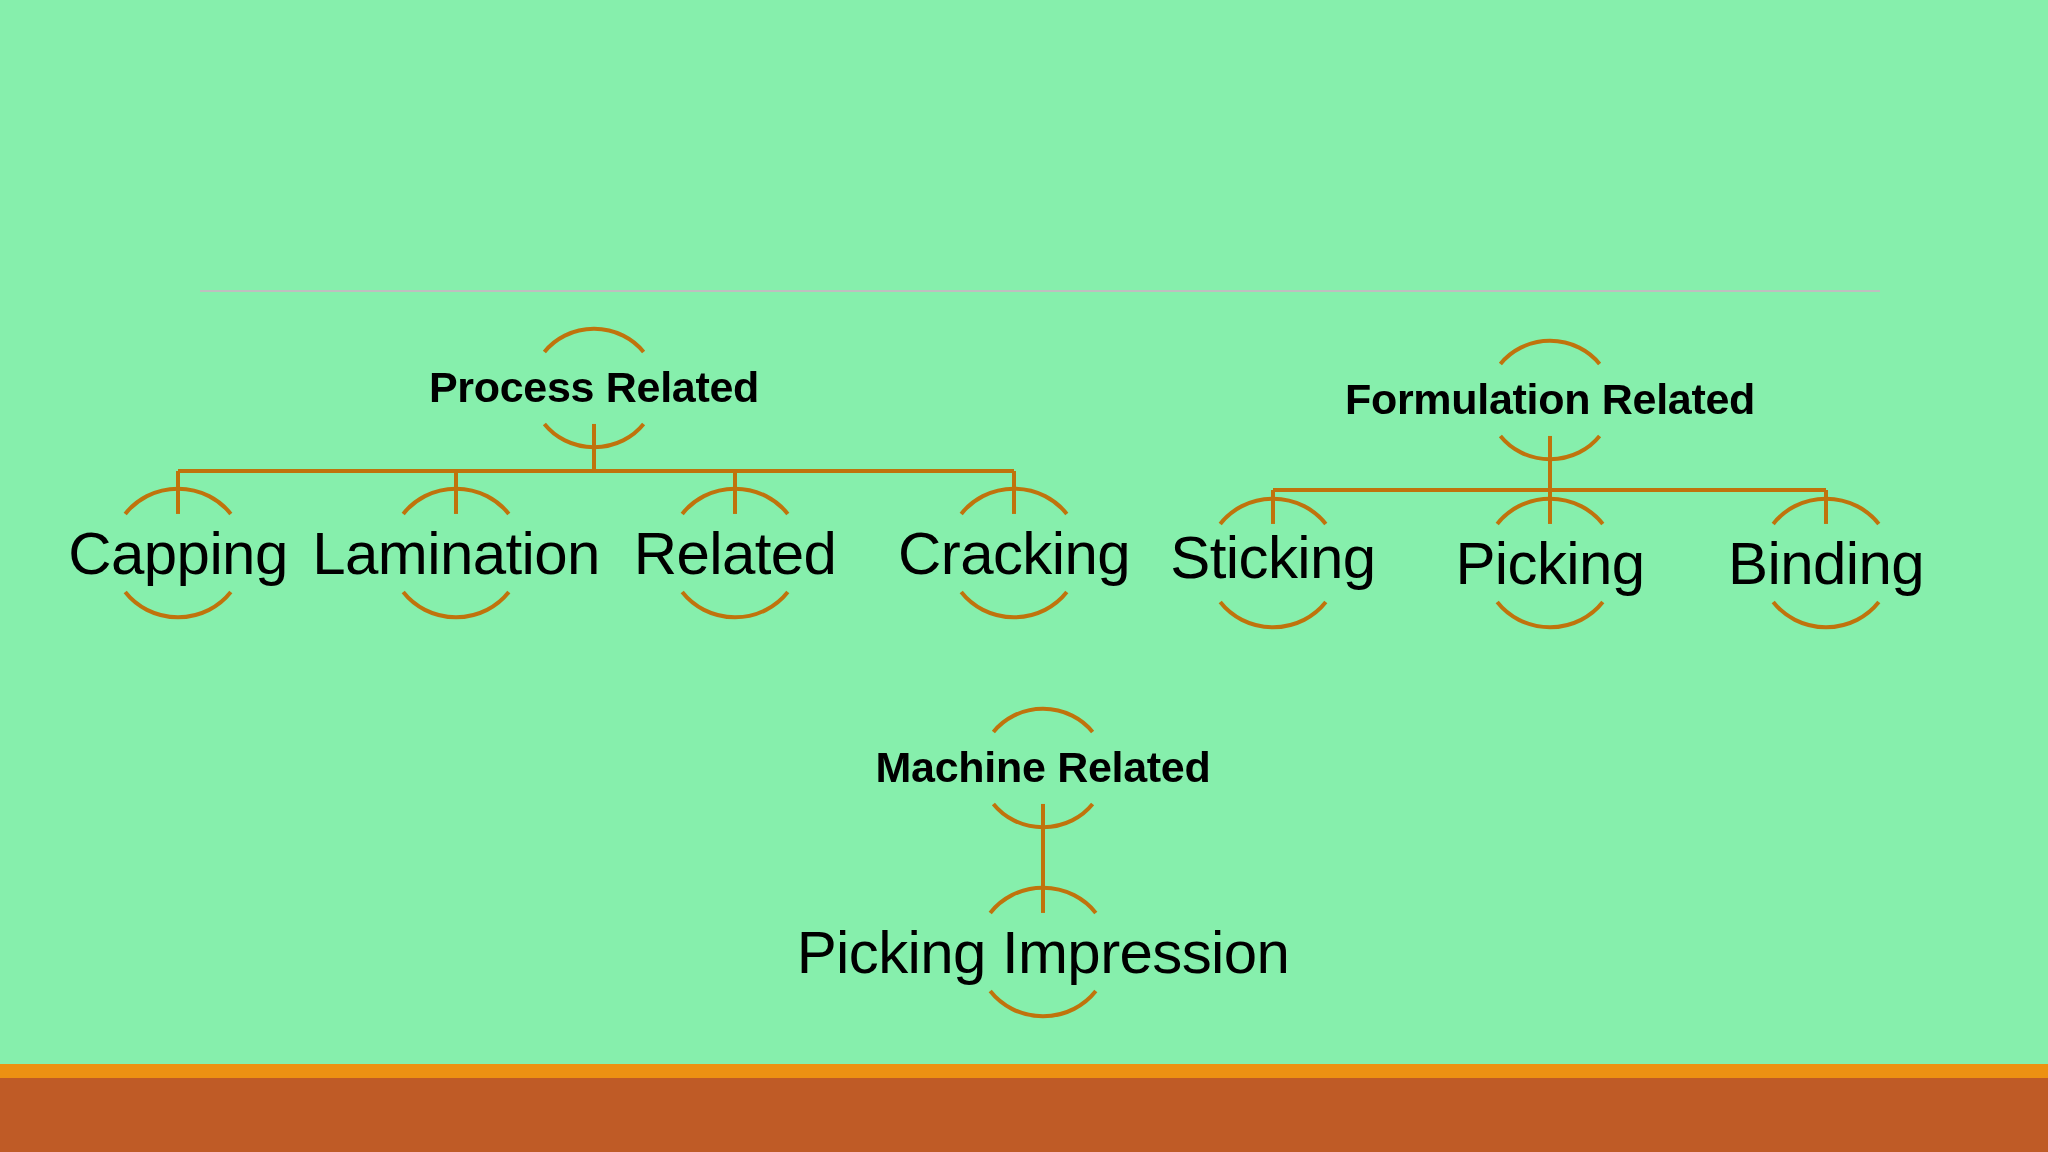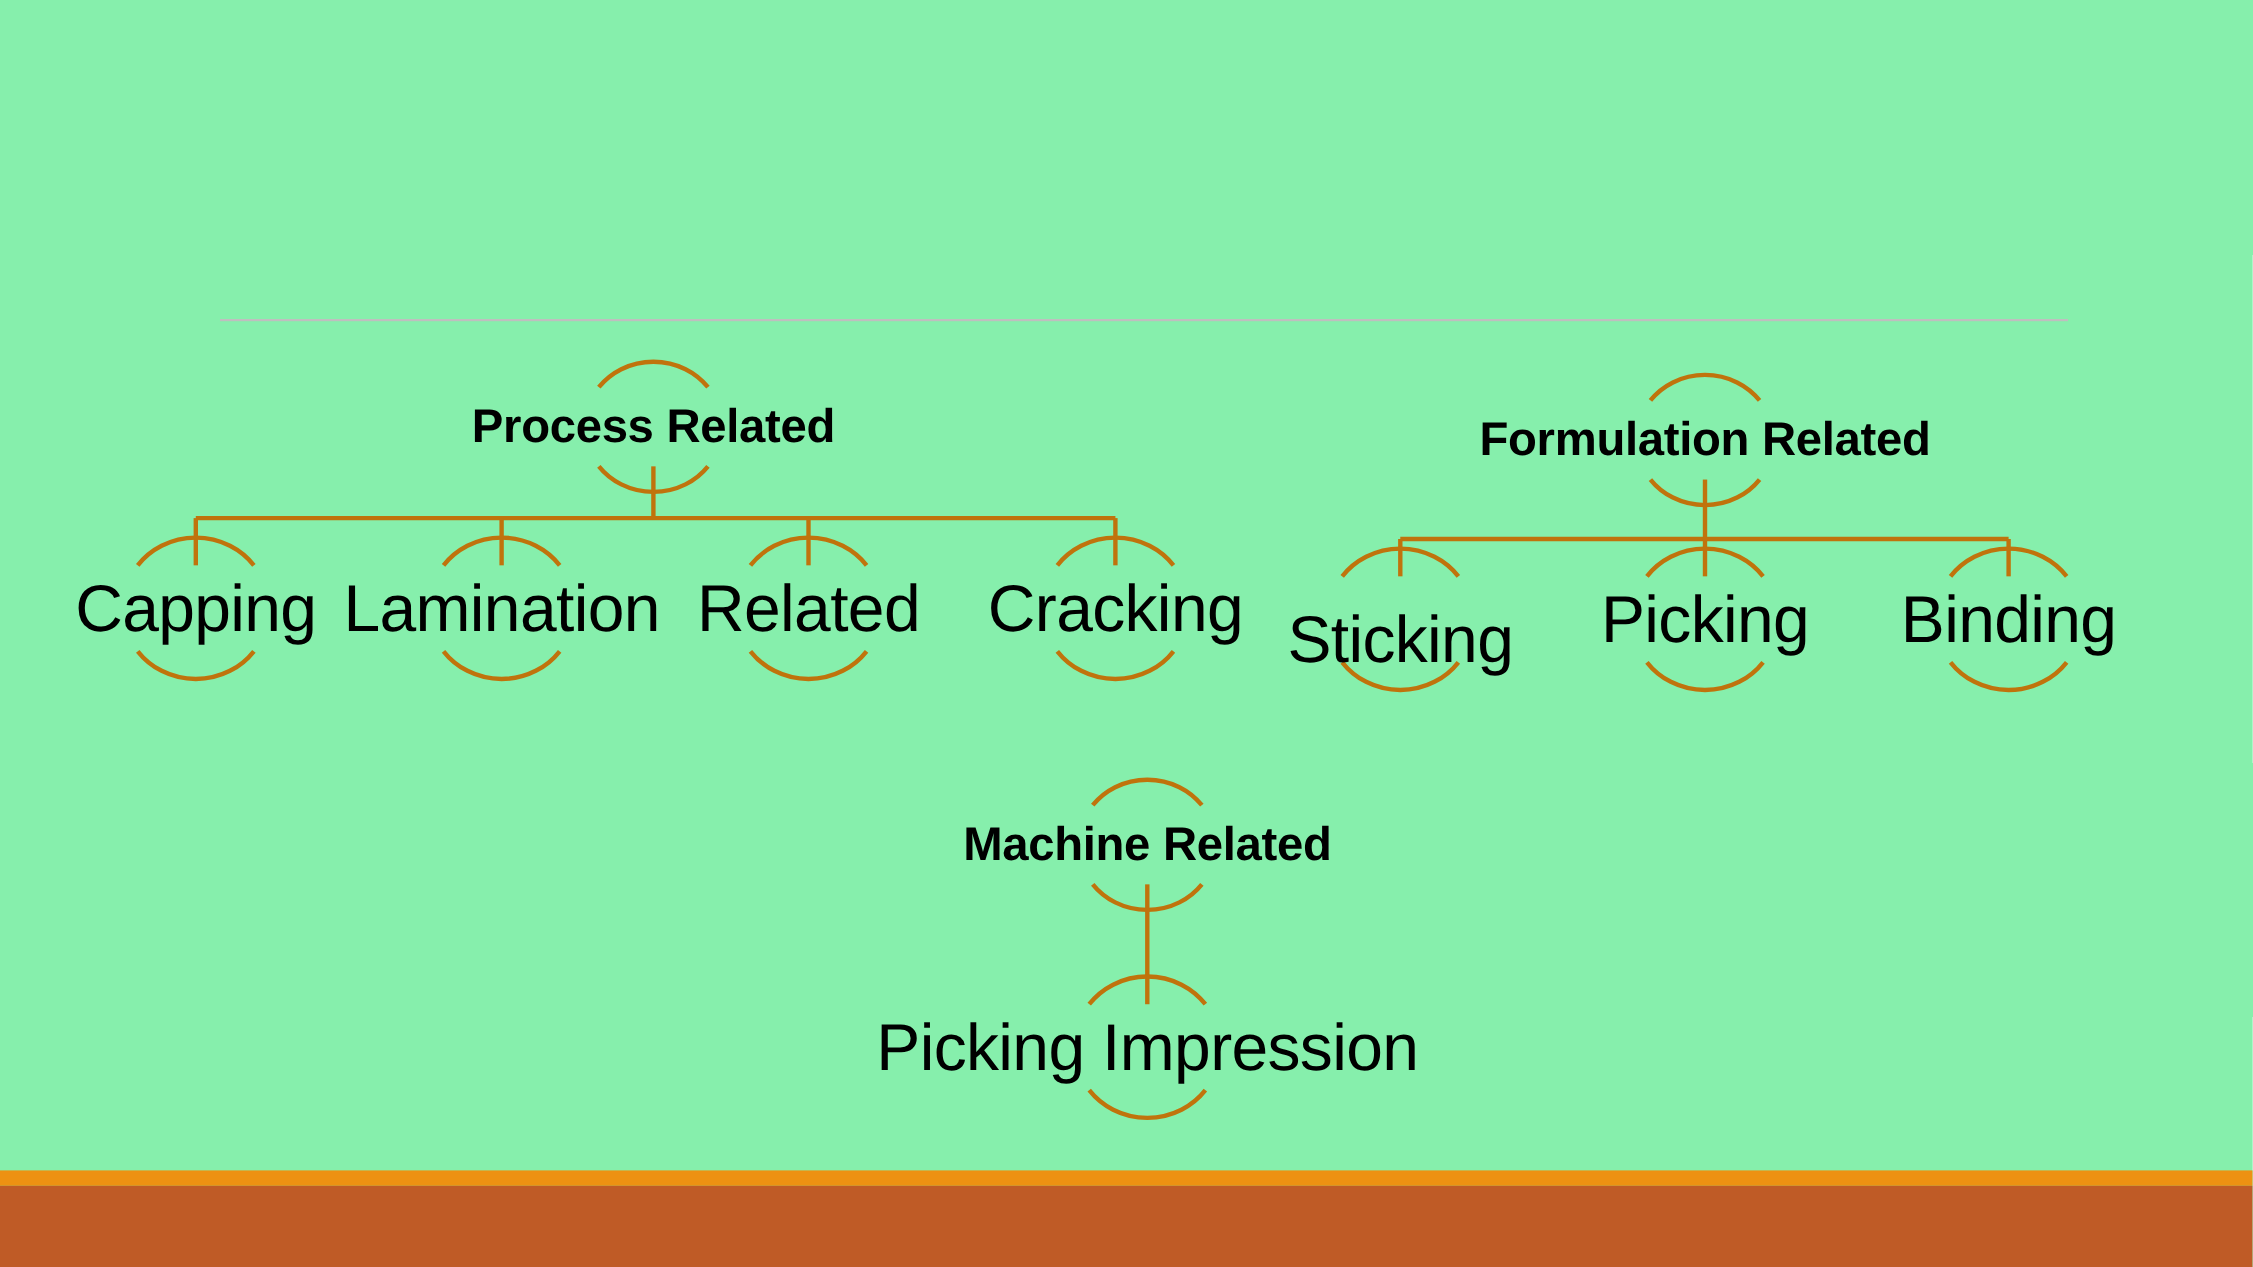--- a/index.html
+++ b/index.html
@@ -108,21 +108,21 @@
       <path d="M 990.2 991.06 A 66 63 0 0 0 1095.8 991.06" fill="none" stroke="#c0730c" stroke-width="4" stroke-linecap="butt"></path>
     </svg>
 
   <div id="labels">
       <div class="node-label parent" style="left: 594px; top: 388px;">Process Related</div>
       <div class="node-label leaf" style="left: 178px; top: 553px;">Capping</div>
       <div class="node-label leaf" style="left: 456px; top: 553px; text-align: right;">Lamination</div>
       <div class="node-label leaf" style="left: 735px; top: 553px;">Related</div>
       <div class="node-label leaf" style="left: 1014px; top: 553px;">Cracking</div>
       <div class="node-label parent" style="left: 1550px; top: 400px;">Formulation Related</div>
-      <div class="node-label leaf" style="left: 1273px; top: 581px;">Sticking</div>
+      <div class="node-label leaf" style="left: 1273px; top: 557px;">Sticking</div>
       <div class="node-label leaf" style="left: 1550px; top: 563px;">Picking</div>
       <div class="node-label leaf" style="left: 1826px; top: 563px;">Binding</div>
       <div class="node-label parent" style="left: 1043px; top: 768px;">Machine Related</div>
       <div class="node-label leaf" style="left: 1043px; top: 952px;">Picking Impression</div>
     </div>
 
   <div class="bottom-accent bright" id="bar-bright" style="top: 1064px; height: 14px; background: rgb(237, 145, 18);"></div>
   <div class="bottom-accent deep" id="bar-deep" style="top: 1078px; height: 74px; background: rgb(191, 91, 38);"></div>
 
 </div>

